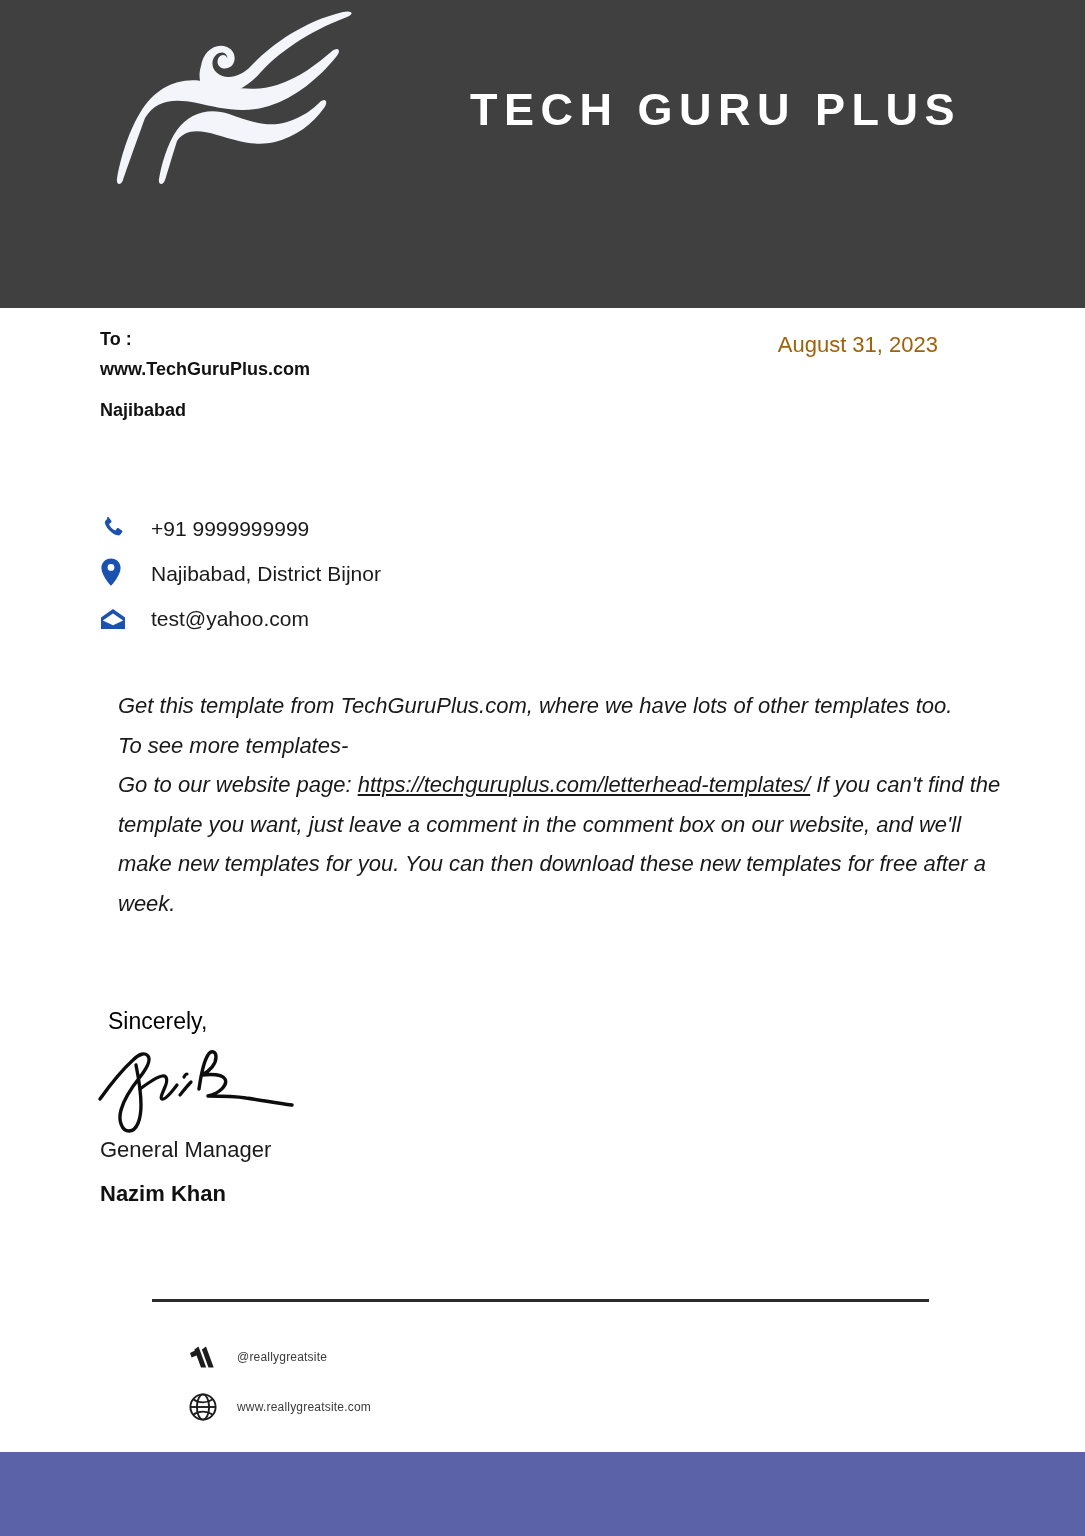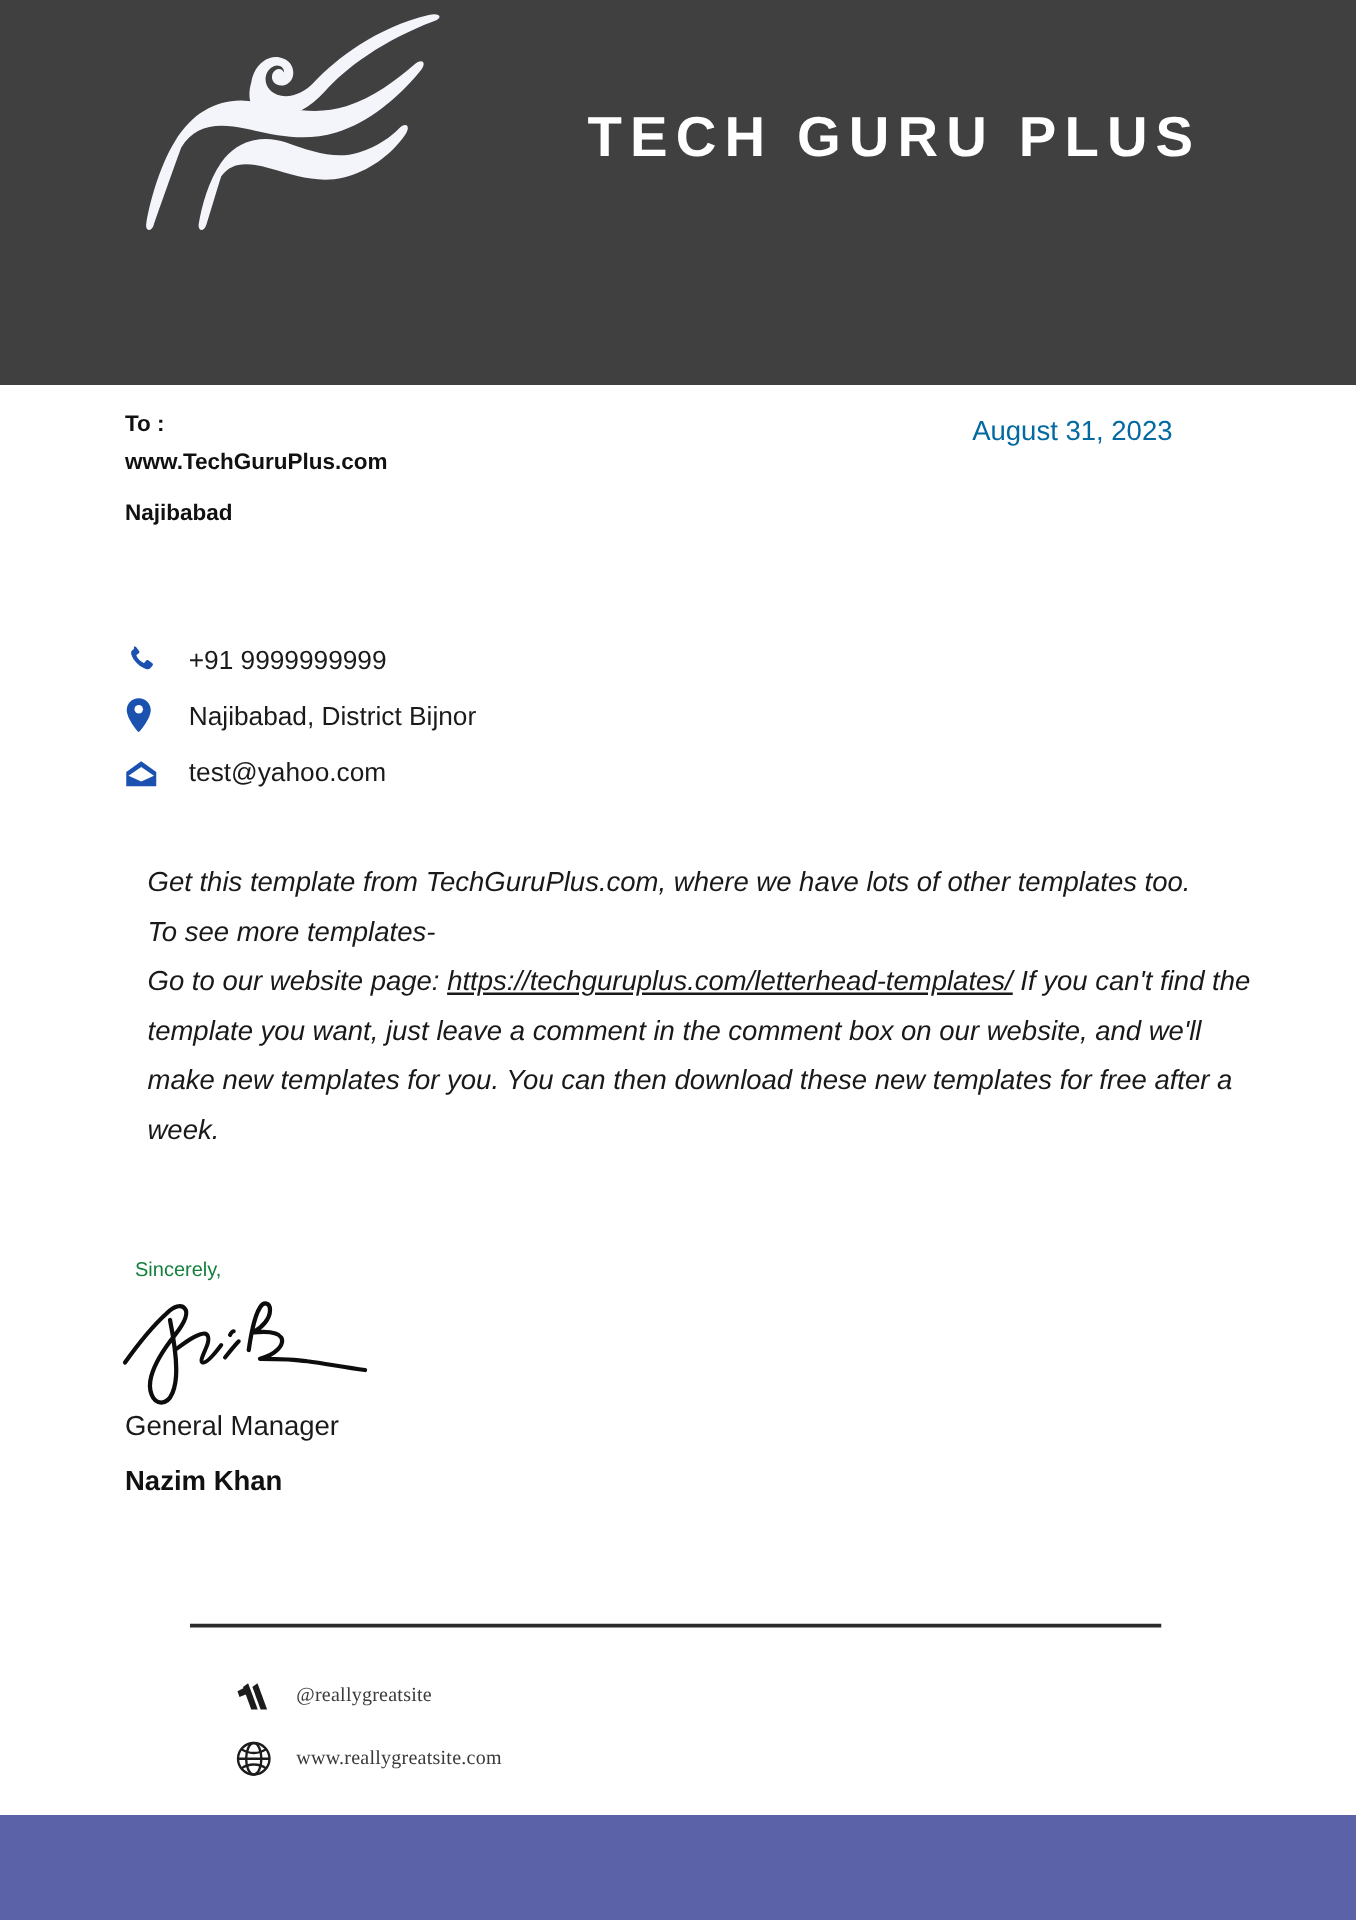--- a/index.html
+++ b/index.html
@@ -47,21 +47,21 @@
     letter-spacing: 6.5px;
     white-space: nowrap;
   }
 
   
   .date-line {
     position: absolute;
     right: 147px;
     top: 332px;
     font-size: 22px;
-    color: #0369a1;
+    color: #a16207;
     white-space: nowrap;
   }
   .to-block {
     position: absolute;
     left: 100px;
     top: 330px;
     width: 520px;
   }
   .to-label,
   .to-name,
@@ -116,22 +116,22 @@
   }
 
   
   .sign-block {
     position: absolute;
     left: 100px;
     top: 1008px;
     width: 420px;
   }
   .sincerely {
-    font-size: 16px;
-    color: #15803d;
+    font-size: 23px;
+    color: #000000;
     margin-left: 8px;
   }
   .signature-img {
     margin-top: 8px;
     margin-left: -4px;
     width: 230px;
     height: 92px;
     display: block;
   }
   .role {
@@ -174,26 +174,25 @@
     height: 50px;
   }
   .f-row .fi {
     width: 36px;
     flex: 0 0 36px;
     display: flex;
     align-items: center;
     justify-content: center;
   }
   .f-row .ftext {
-    font-size: 16px;
+    font-size: 12px;
     color: #3a3a3a;
     margin-left: 16px;
     letter-spacing: 0.2px;
     white-space: nowrap;
-    font-family: Liberation Serif, serif;
   }
 
   
   .footer-band {
     position: absolute;
     left: 0;
     top: 1452px;
     width: 1085px;
     height: 84px;
     background: #5b62a8;

